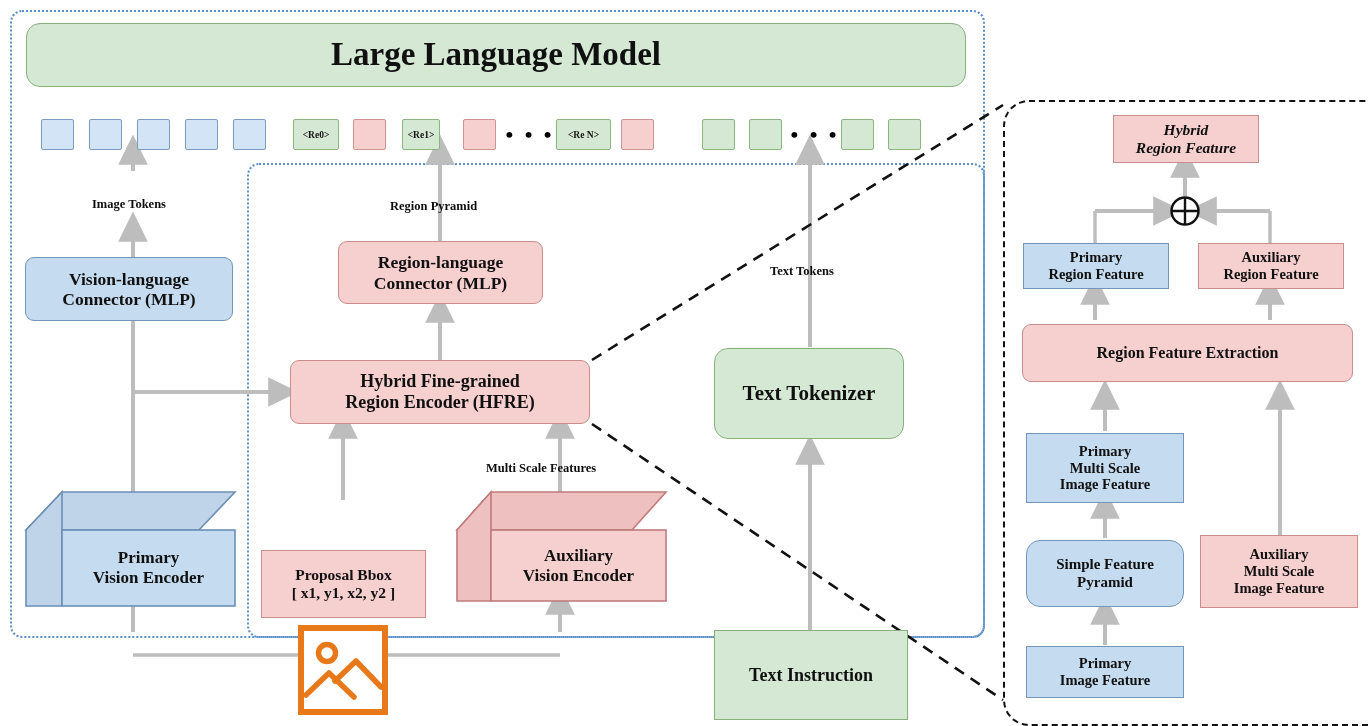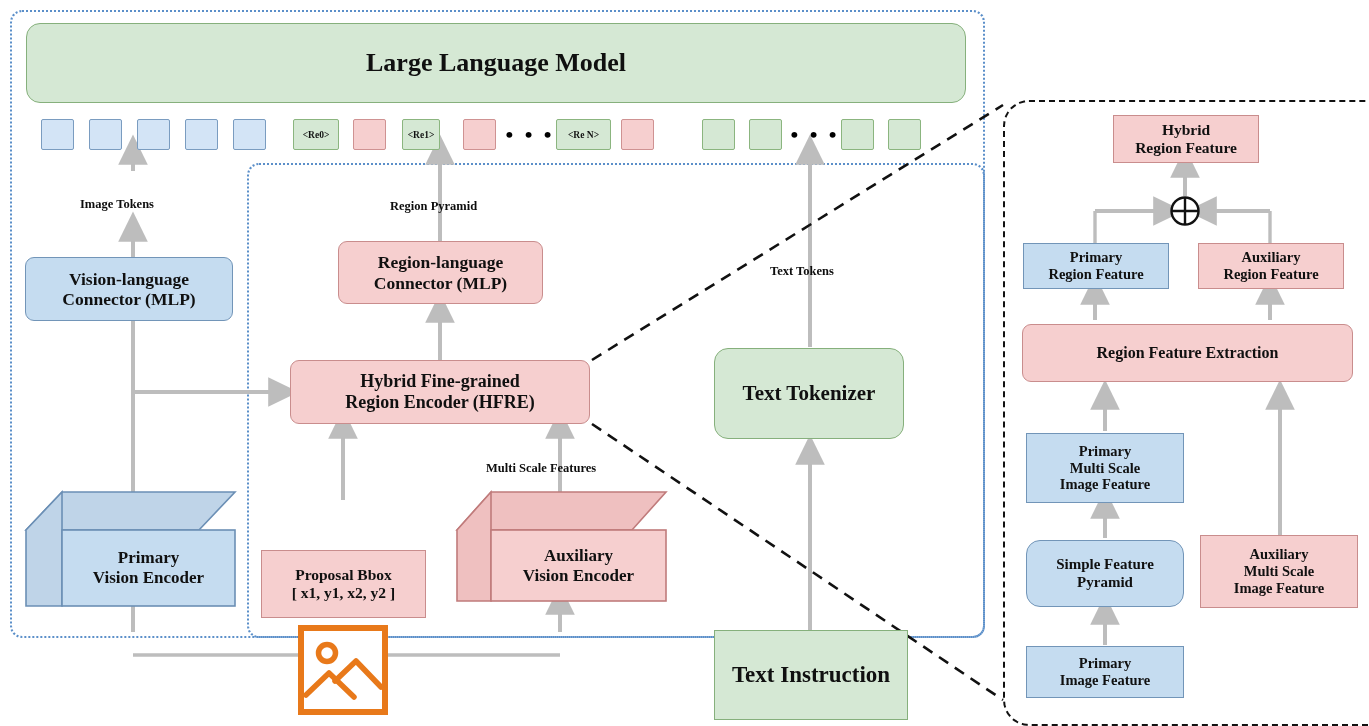--- a/index.html
+++ b/index.html
@@ -120,21 +120,21 @@
     <path class="arrow" marker-end="url(#ah)" d="M1095,211 L1168,211"></path>
     <path class="thin" d="M1270,246 L1270,211"></path>
     <path class="arrow" marker-end="url(#ah)" d="M1270,211 L1202,211"></path>
 
     <path class="arrow" marker-end="url(#ah)" d="M1185,196 L1185,163"></path>
 
     <circle cx="1185" cy="211" r="13.5" fill="#ffffff" stroke="#111" stroke-width="2.4"></circle>
     <path d="M1171.5,211 L1198.5,211 M1185,197.5 L1185,224.5" stroke="#111" stroke-width="2.4"></path>
   </svg>
 
-  <div class="abs node green r12" style="left:26px;top:23px;width:940px;height:80px;font-size:26px;">
+  <div class="abs node green r12" style="left:26px;top:23px;width:940px;height:64px;font-size:33px;">
     <span>Large Language Model</span>
   </div>
 
   <div class="abs chip blue" style="left:41px;top:119px;width:33px;height:31px;">
     <span></span>
     </div>
   <div class="abs chip blue" style="left:89px;top:119px;width:33px;height:31px;">
     <span></span>
     </div>
   <div class="abs chip blue" style="left:137px;top:119px;width:33px;height:31px;">
@@ -178,21 +178,21 @@
   <div class="abs ellipsis" style="left:790px;top:119px;width:50px;height:31px;">
     <span>• • •</span>
     </div>
   <div class="abs chip green" style="left:841px;top:119px;width:33px;height:31px;">
     <span></span>
     </div>
   <div class="abs chip green" style="left:888px;top:119px;width:33px;height:31px;">
     <span></span>
     </div>
 
-  <div class="abs lbl" style="left:80px;top:197px;">
+  <div class="abs lbl" style="left:92px;top:197px;">
     <span>Image Tokens</span></div>
   <div class="abs lbl" style="left:390px;top:199px;">
     <span>Region Pyramid</span></div>
   <div class="abs lbl" style="left:770px;top:264px;">
     <span>Text Tokens</span></div>
   <div class="abs lbl" style="left:486px;top:461px;">
     <span>Multi Scale Features</span></div>
 
   <div class="abs node blue r8" style="left:25px;top:257px;width:208px;height:64px;font-size:17.5px;">
     <span>Vision-language
@@ -244,25 +244,25 @@
       <circle cx="30" cy="28" r="8.5" fill="none" stroke="#e8791a" stroke-width="5.5"></circle>
       <path d="M9,70 L32,48 L57,72" fill="none" stroke="#e8791a" stroke-width="5.5" stroke-linejoin="round" stroke-linecap="round"></path>
       <path d="M38,56 L59,36 L84,62" fill="none" stroke="#e8791a" stroke-width="5.5" stroke-linejoin="round" stroke-linecap="round"></path>
     </svg>
   </div>
 
   <div class="abs node green r12" style="left:714px;top:348px;width:190px;height:91px;font-size:21px;">
     <span>Text Tokenizer</span>
   </div>
 
-  <div class="abs node green r0" style="left:714px;top:630px;width:194px;height:90px;font-size:23px;">
+  <div class="abs node green r0" style="left:714px;top:630px;width:194px;height:90px;font-size:18px;">
     <span>Text Instruction</span>
   </div>
 
-  <div class="abs node pink r0" style="left:1113px;top:115px;width:146px;height:48px;font-size:15.5px;">
+  <div class="abs node pink r0" style="left:1113px;top:115px;width:146px;height:48px;font-size:15.5px;font-style:italic;">
     <span>Hybrid
 Region Feature</span>
   </div>
 
   <div class="abs node blue r0" style="left:1023px;top:243px;width:146px;height:46px;font-size:14.5px;">
     <span>Primary
 Region Feature</span>
   </div>
 
   <div class="abs node pink r0" style="left:1198px;top:243px;width:146px;height:46px;font-size:14.5px;">

